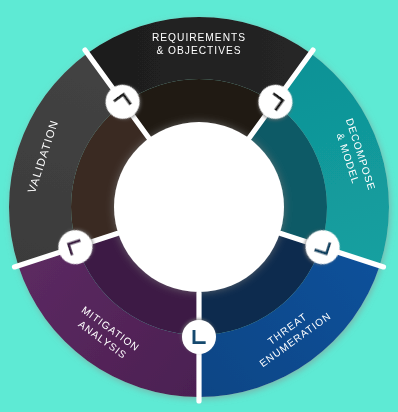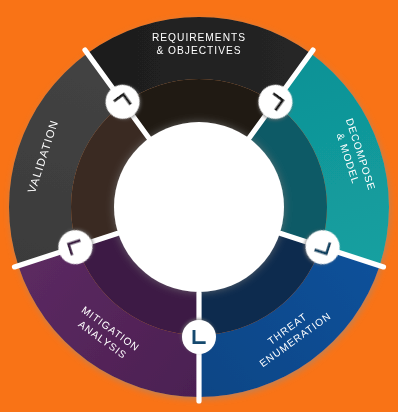--- a/index.html
+++ b/index.html
@@ -1,18 +1,18 @@
 <!DOCTYPE html>
 <html><head>
 <meta charset="utf-8">
 <style>
   html,body{margin:0;padding:0;background:#ffffff;}
   body{width:398px;height:412px;overflow:hidden;
        font-family:"Liberation Sans",sans-serif;}
-  #stage{position:relative;width:398px;height:412px;background:#f97316;}
+  #stage{position:relative;width:398px;height:412px;background:#5eead4;}
   svg{display:block;}
   .seg-label{fill:#ffffff;font-family:"Liberation Sans",sans-serif;
              font-size:11.2px;font-weight:400;letter-spacing:1.15px;}
   .seg-label-sm{font-size:10.2px;letter-spacing:1.0px;}
   .marker-circle{fill:#ffffff;}
   .divider{stroke:#ffffff;stroke-width:5.2;fill:none;stroke-linecap:round;}
 </style>
 </head>
 <body>
 

